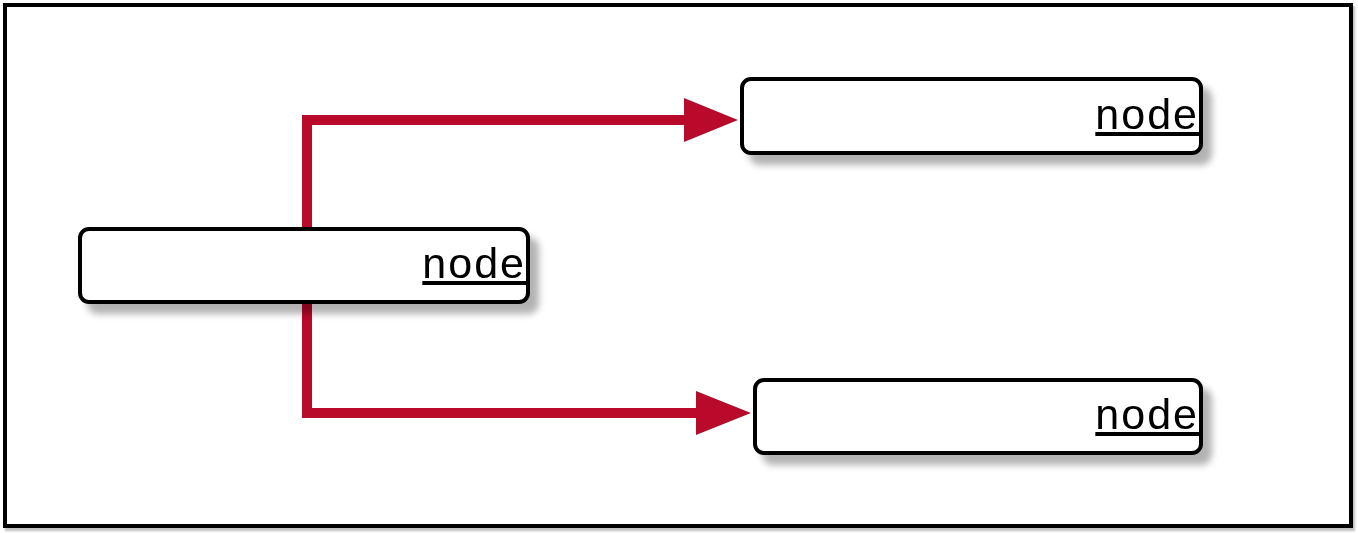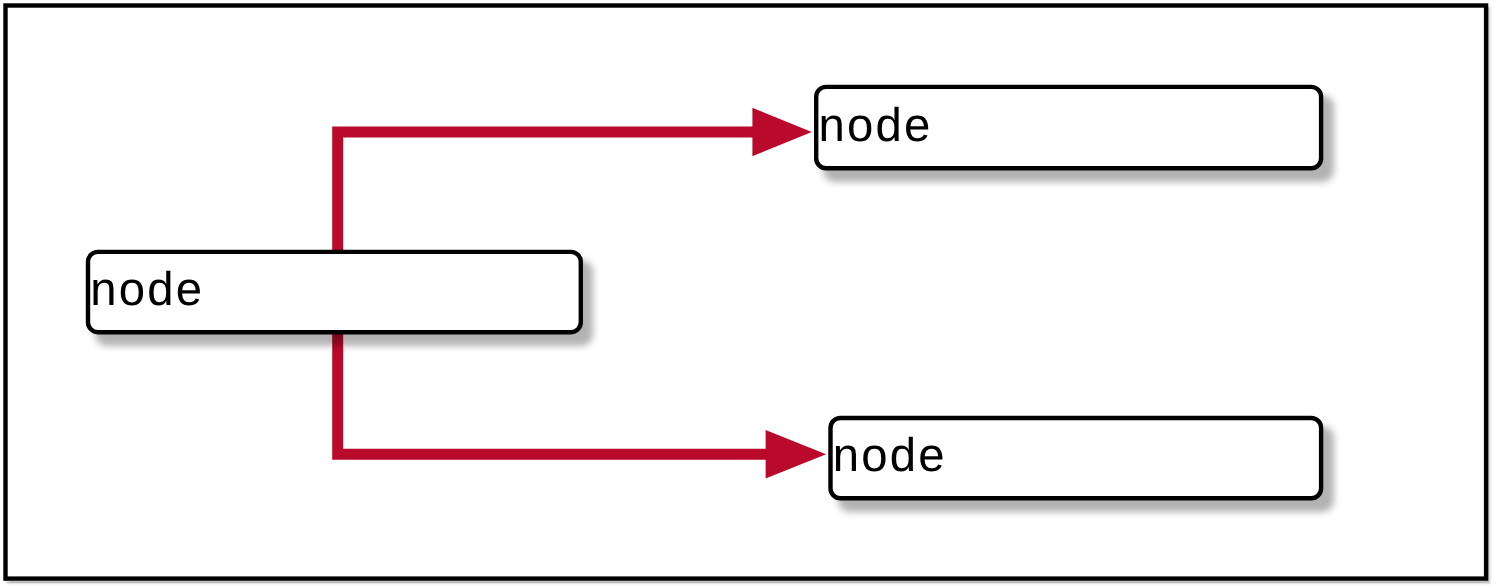--- a/index.html
+++ b/index.html
@@ -34,21 +34,22 @@
   .node {
     position: absolute;
     z-index: 2;
     box-sizing: border-box;
     background: #ffffff;
     border: 4px solid #000000;
     border-radius: 11px;
     box-shadow: 9px 10px 7px rgba(0,0,0,0.30);
     display: flex;
     align-items: center;
-    justify-content: flex-start;
+    justify-content: flex-end;
+    text-decoration: underline;
   }
   .node-label {
     font-size: 43px;
     letter-spacing: 2px;
     color: #000000;
     line-height: 1;
     padding-bottom: 4px;
   }
   .node-source      { left: 78px;  top: 227px; width: 452px; height: 77px; }
   .node-target-top  { left: 740px; top: 77px;  width: 463px; height: 78px; }

